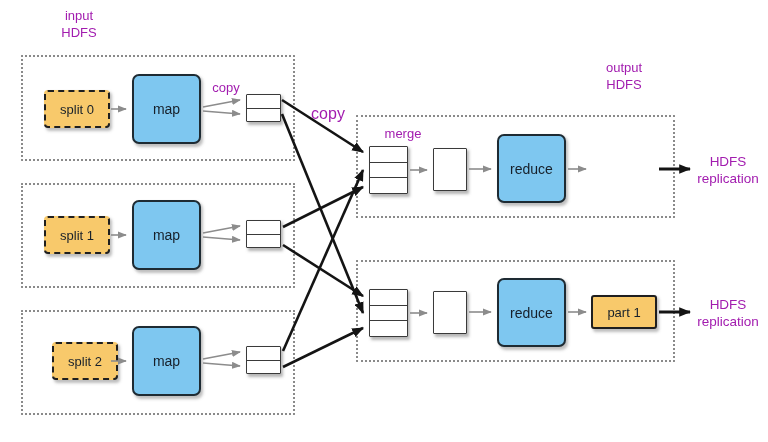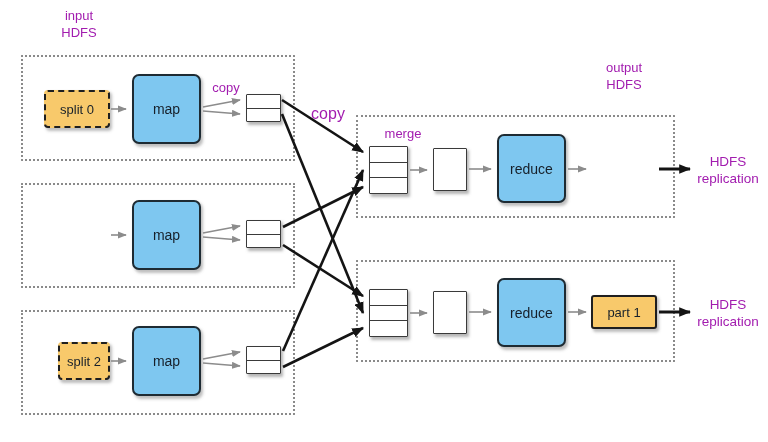--- a/index.html
+++ b/index.html
@@ -74,29 +74,32 @@
     <span>split 0</span>
   </div>
   <div class="box bluebox" style="left:132px;top:74px;width:69px;height:70px">
     <span>map</span>
   </div>
   <div class="stack" style="left:246px;top:94px;width:35px;height:28px">
     <div></div>
     <div></div>
   </div>
 
+  <div class="box split" style="left:44px;top:216px;width:66px;height:38px">
+    <span>split 1</span>
+  </div>
   <div class="box bluebox" style="left:132px;top:200px;width:69px;height:70px">
     <span>map</span>
   </div>
   <div class="stack" style="left:246px;top:220px;width:35px;height:28px">
     <div></div>
     <div></div>
   </div>
 
-  <div class="box split" style="left:58px;top:342px;width:52px;height:38px">
+  <div class="box split" style="left:52px;top:342px;width:66px;height:38px">
     <span>split 2</span>
   </div>
   <div class="box bluebox" style="left:132px;top:326px;width:69px;height:70px">
     <span>map</span>
   </div>
   <div class="stack" style="left:246px;top:346px;width:35px;height:28px">
     <div></div>
     <div></div>
   </div>
 

